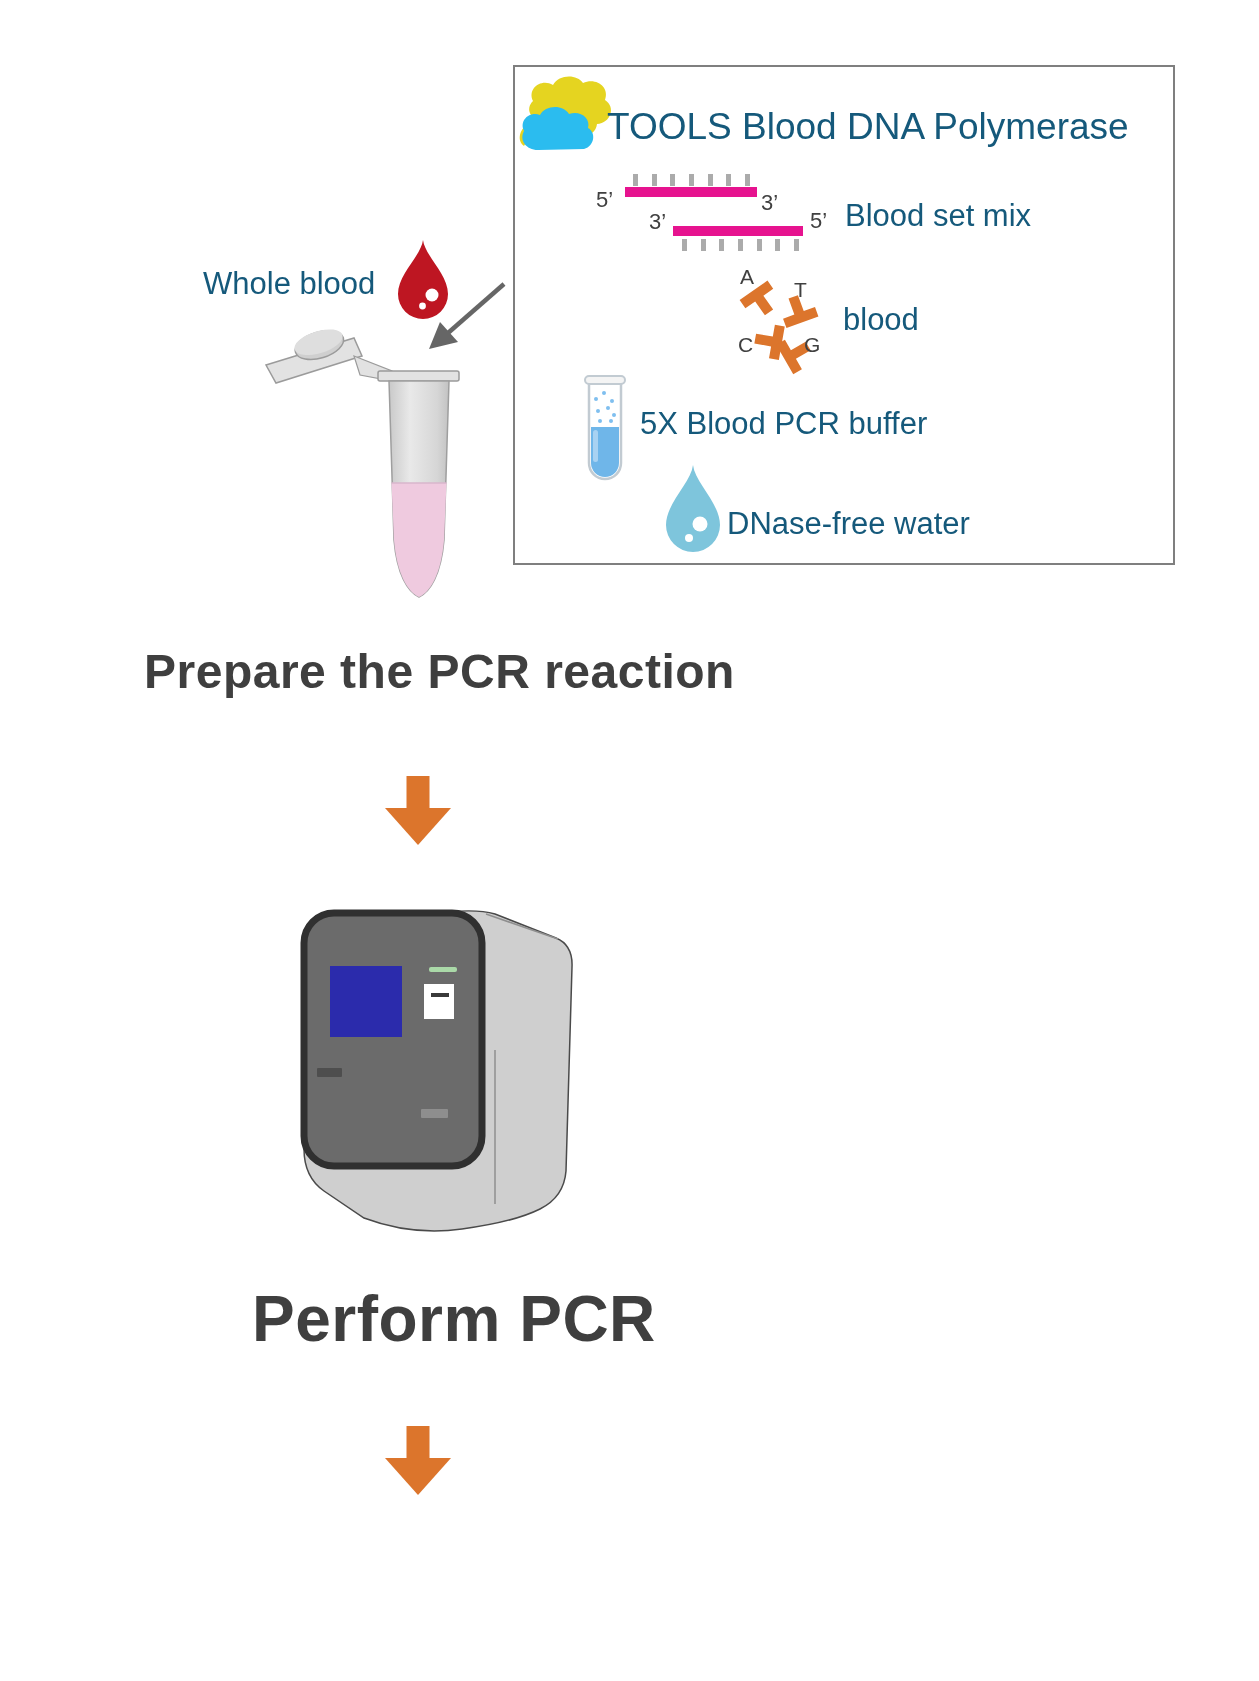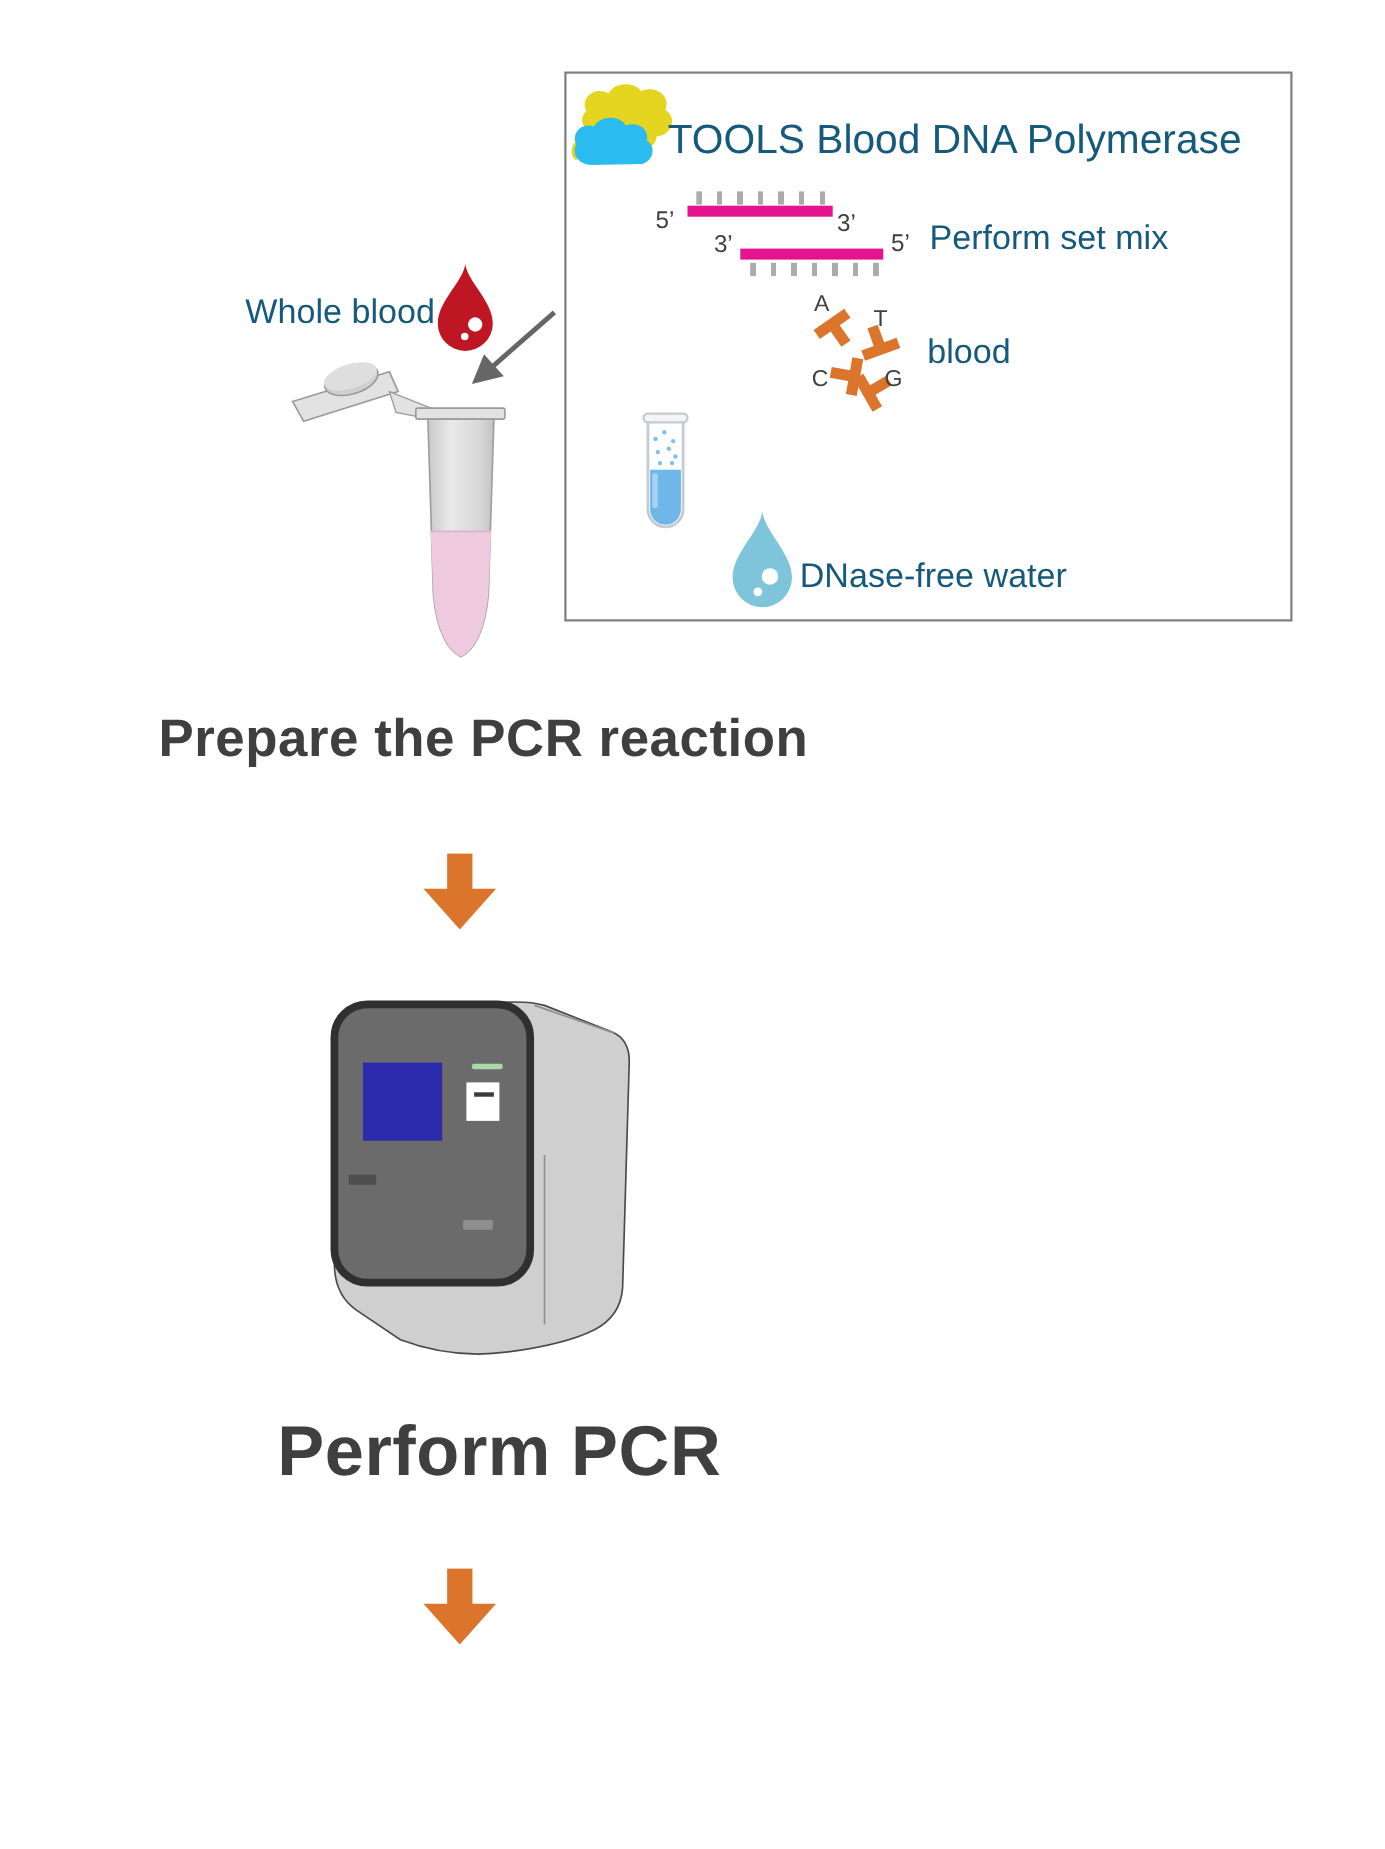--- a/index.html
+++ b/index.html
@@ -34,21 +34,21 @@
   <div class="abs teal" style="left:607px;top:108px;font-size:37px;">TOOLS Blood DNA Polymerase</div>
 
   <div class="tick-row" style="left:633px;top:174px;width:117px;"></div>
   <div class="bar" style="left:625px;top:187px;width:132px;height:10px;"></div>
   <div class="abs dark" style="left:596px;top:189px;font-size:22px;">5’</div>
   <div class="abs dark" style="left:761px;top:192px;font-size:22px;">3’</div>
   <div class="abs dark" style="left:649px;top:211px;font-size:22px;">3’</div>
   <div class="bar" style="left:673px;top:226px;width:130px;height:10px;"></div>
   <div class="abs dark" style="left:810px;top:210px;font-size:22px;">5’</div>
   <div class="tick-row" style="left:682px;top:239px;width:117px;"></div>
-  <div class="abs teal" style="left:845px;top:200px;font-size:31px;">Perform set mix</div>
+  <div class="abs teal" style="left:845px;top:200px;font-size:31px;">Blood set mix</div>
 
   <svg class="abs" style="left:705px;top:258px;" width="130" height="112" viewBox="0 0 130 112">
     <g fill="#DC752C">
       <path transform="translate(56,43) rotate(-35)" d="M-17,-13 h34 v10 h-12 v17 h-10 v-17 h-12 z"></path>
       <path transform="translate(93,52) rotate(160)" d="M-17,-13 h34 v10 h-12 v17 h-10 v-17 h-12 z"></path>
       <path transform="translate(64,83) rotate(100)" d="M-17,-13 h34 v10 h-12 v17 h-10 v-17 h-12 z"></path>
       <path transform="translate(91,95) rotate(-120)" d="M-17,-13 h34 v10 h-12 v17 h-10 v-17 h-12 z"></path>
     </g>
   </svg>
   <div class="abs dark" style="left:740px;top:266px;font-size:21px;">A</div>
@@ -66,29 +66,30 @@
         <circle cx="28" cy="26" r="2"></circle>
       <circle cx="14" cy="36" r="2"></circle>
         <circle cx="24" cy="33" r="2"></circle>
         <circle cx="30" cy="40" r="2"></circle>
       <circle cx="16" cy="46" r="2"></circle>
         <circle cx="27" cy="46" r="2"></circle>
     </g>
     <path d="M5,8 L5,88 A16,16 0 0 0 37,88 L37,8" fill="none" stroke="#C2CBD2" stroke-width="2.5"></path>
     <rect x="1" y="1" width="40" height="8" rx="4" fill="#F4F4F4" stroke="#C2CBD2" stroke-width="2"></rect>
   </svg>
+  <div class="abs teal" style="left:640px;top:408px;font-size:31px;">5X Blood PCR buffer</div>
 
   <svg class="abs" style="left:662px;top:463px;" width="62" height="92" viewBox="0 0 62 92">
     <path d="M31,2 C33,20 58,40 58,62 A27,27 0 1 1 4,62 C4,40 29,20 31,2 Z" fill="#7EC5DC"></path>
     <circle cx="38" cy="61" r="7.5" fill="#fff"></circle>
     <circle cx="27" cy="75" r="4" fill="#fff"></circle>
   </svg>
   <div class="abs teal" style="left:727px;top:508px;font-size:31px;text-align:center;">DNase-free water</div>
 
-  <div class="abs teal" style="left:203px;top:268px;font-size:31px;margin-left:20px;">Whole blood</div>
+  <div class="abs teal" style="left:203px;top:268px;font-size:31px;">Whole blood</div>
 
   <svg class="abs" style="left:396px;top:238px;" width="54" height="84" viewBox="0 0 54 84">
     <path d="M27,2 C29,18 52,36 52,56 A25,25 0 1 1 2,56 C2,36 25,18 27,2 Z" fill="#BE1622"></path>
     <circle cx="36" cy="57" r="6.5" fill="#fff"></circle>
     <circle cx="26.5" cy="68" r="3.4" fill="#fff"></circle>
   </svg>
 
   <svg class="abs" style="left:420px;top:275px;" width="92" height="82" viewBox="0 0 92 82">
     <line x1="84" y1="9" x2="28" y2="58" stroke="#666666" stroke-width="4.5"></line>
     <polygon points="9,74 38,67 20,47" fill="#666666"></polygon>

